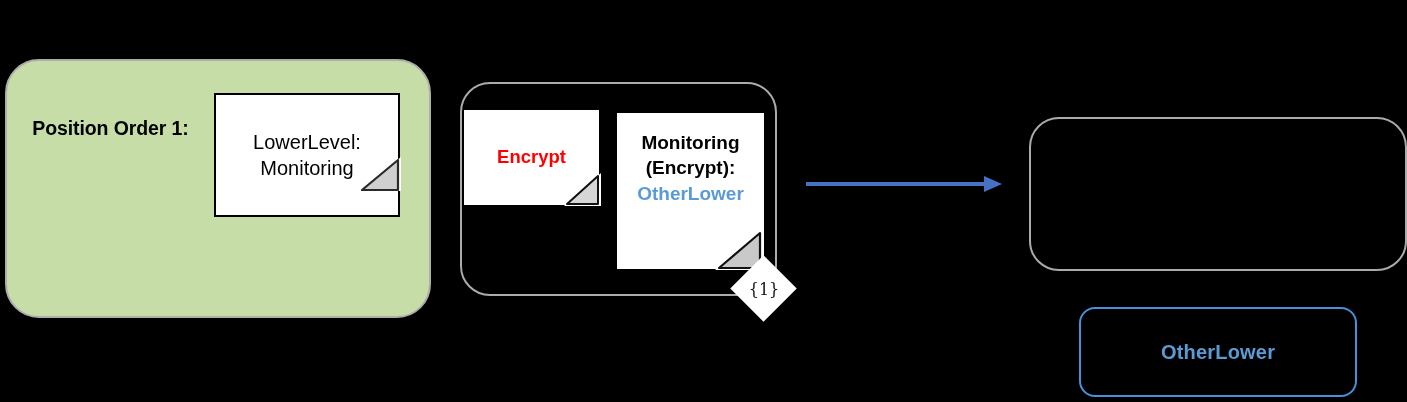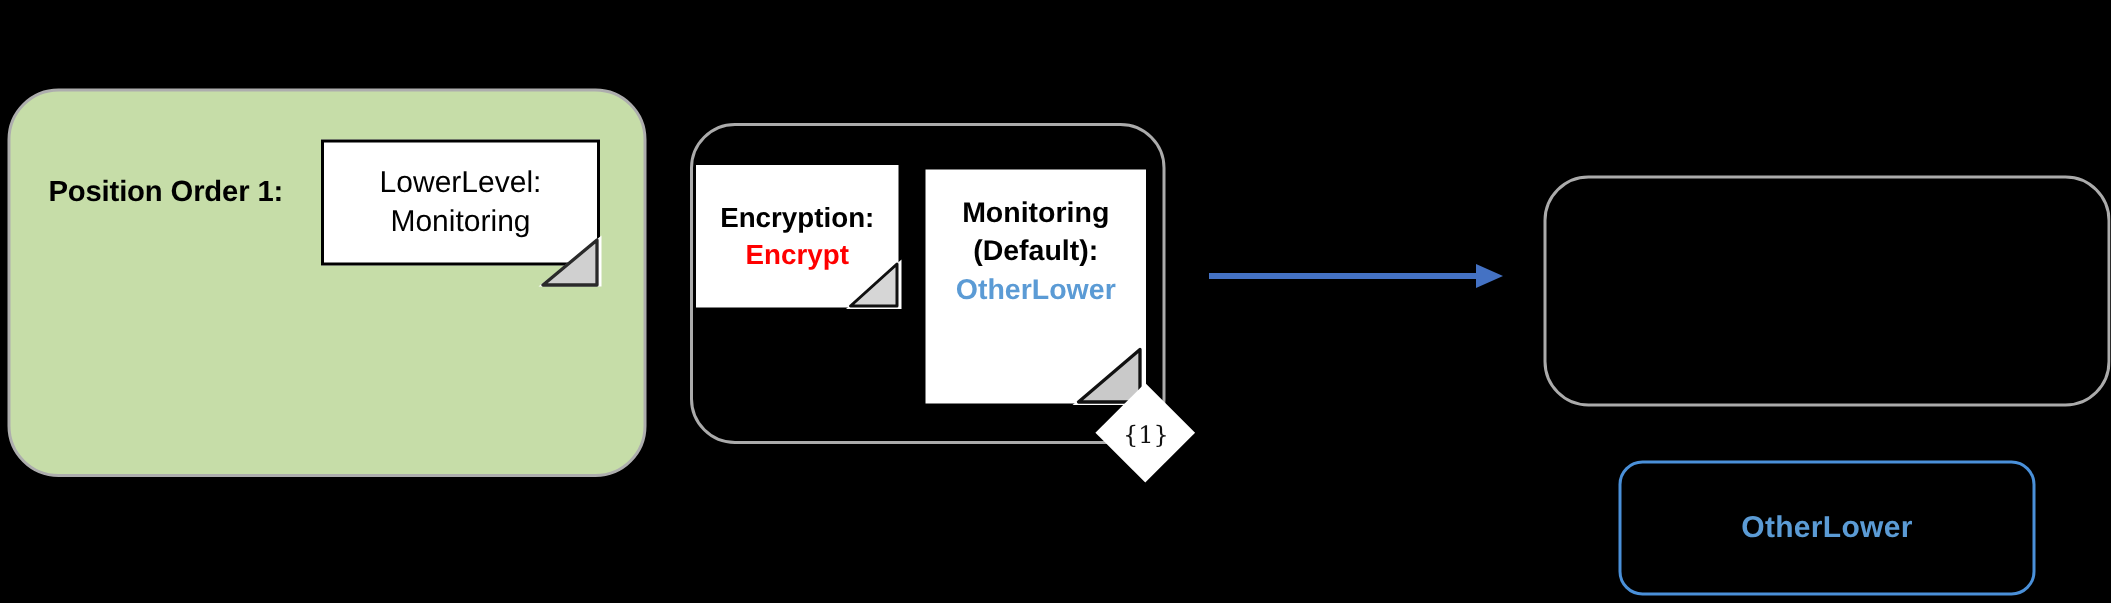--- a/index.html
+++ b/index.html
@@ -96,21 +96,21 @@
     justify-content: center;
     text-align: center;
     color: #000000;
   }
   .note .line { display: block; width: 100%; }
 
   #note-lowerlevel {
     left: 214px;
     top: 93px;
     width: 186px;
-    height: 84px;
+    height: 124px;
     border: 2.5px solid #000000;
     font-size: 20px;
     line-height: 1.30;
   }
 
   #note-encryption {
     left: 464px;
     top: 110px;
     width: 135px;
     height: 95px;
@@ -195,31 +195,30 @@
     <span class="line">Monitoring</span>
   </div>
   <svg class="fold" style="left:357px; top:155px;" width="46" height="40" viewBox="0 0 46 40">
     <polygon points="2,36 44,36 44,2" fill="#FFFFFF"></polygon>
     <polygon points="5,35 41,35 41,5" fill="#D0D0D0" stroke="#2A2A2A" stroke-width="2.2" stroke-linejoin="round"></polygon>
   </svg>
 
   <div class="rr" id="group-middle"></div>
 
   <div class="note" id="note-encryption">
-    <span class="line">Encryption:</span>
     <span class="line val">Encrypt</span>
   </div>
   <svg class="fold" style="left:563px; top:172px;" width="40" height="36" viewBox="0 0 40 36">
     <polygon points="1,34 38,34 38,1" fill="#FFFFFF"></polygon>
     <polygon points="4,32 35,32 35,4" fill="#D6D6D6" stroke="#111111" stroke-width="2" stroke-linejoin="round"></polygon>
   </svg>
 
   <div class="note" id="note-monitoring">
     <span class="line">Monitoring</span>
-    <span class="line">(Default):</span>
+    <span class="line">(Encrypt):</span>
     <span class="line val">OtherLower</span>
   </div>
   <svg class="fold" style="left:714px; top:228px;" width="52" height="44" viewBox="0 0 52 44">
     <polygon points="1,42 50,42 50,1" fill="#FFFFFF"></polygon>
     <polygon points="5,40 46,40 46,5" fill="#C9C9C9" stroke="#111111" stroke-width="2.2" stroke-linejoin="round"></polygon>
   </svg>
 
   <div id="multiplicity-1">
     <div class="dia"></div>
     <div class="lbl">{1}</div>

